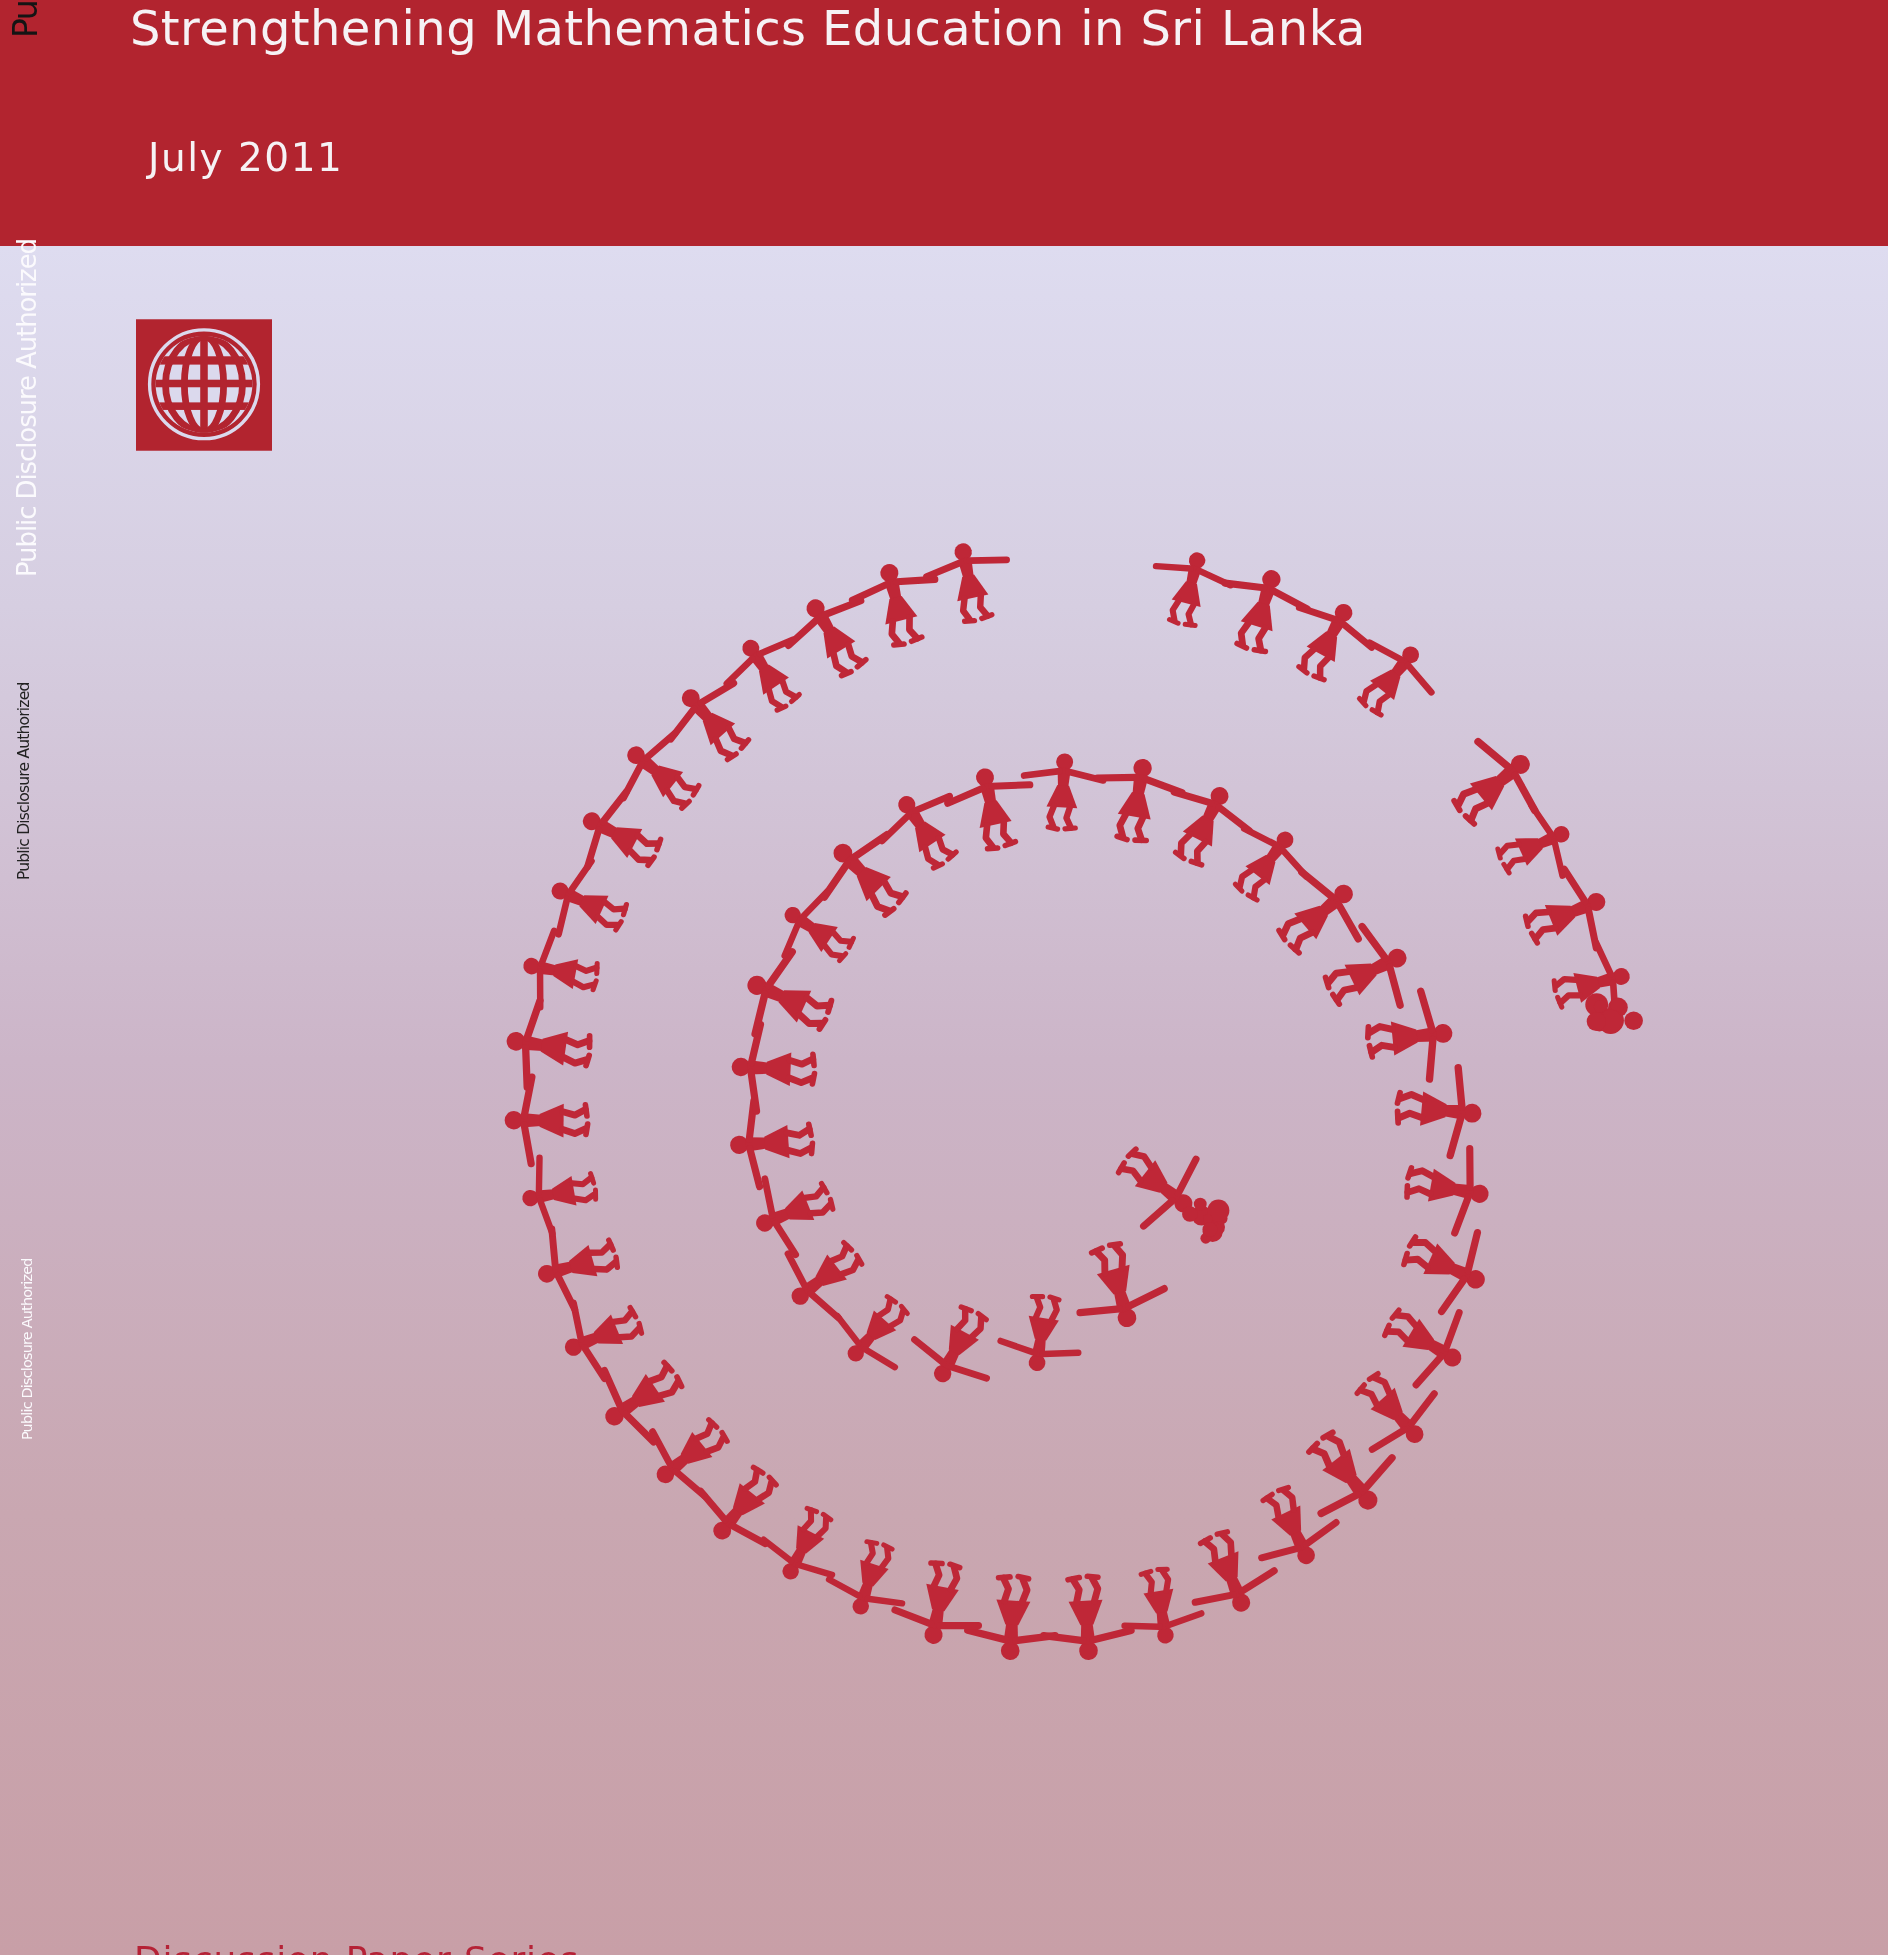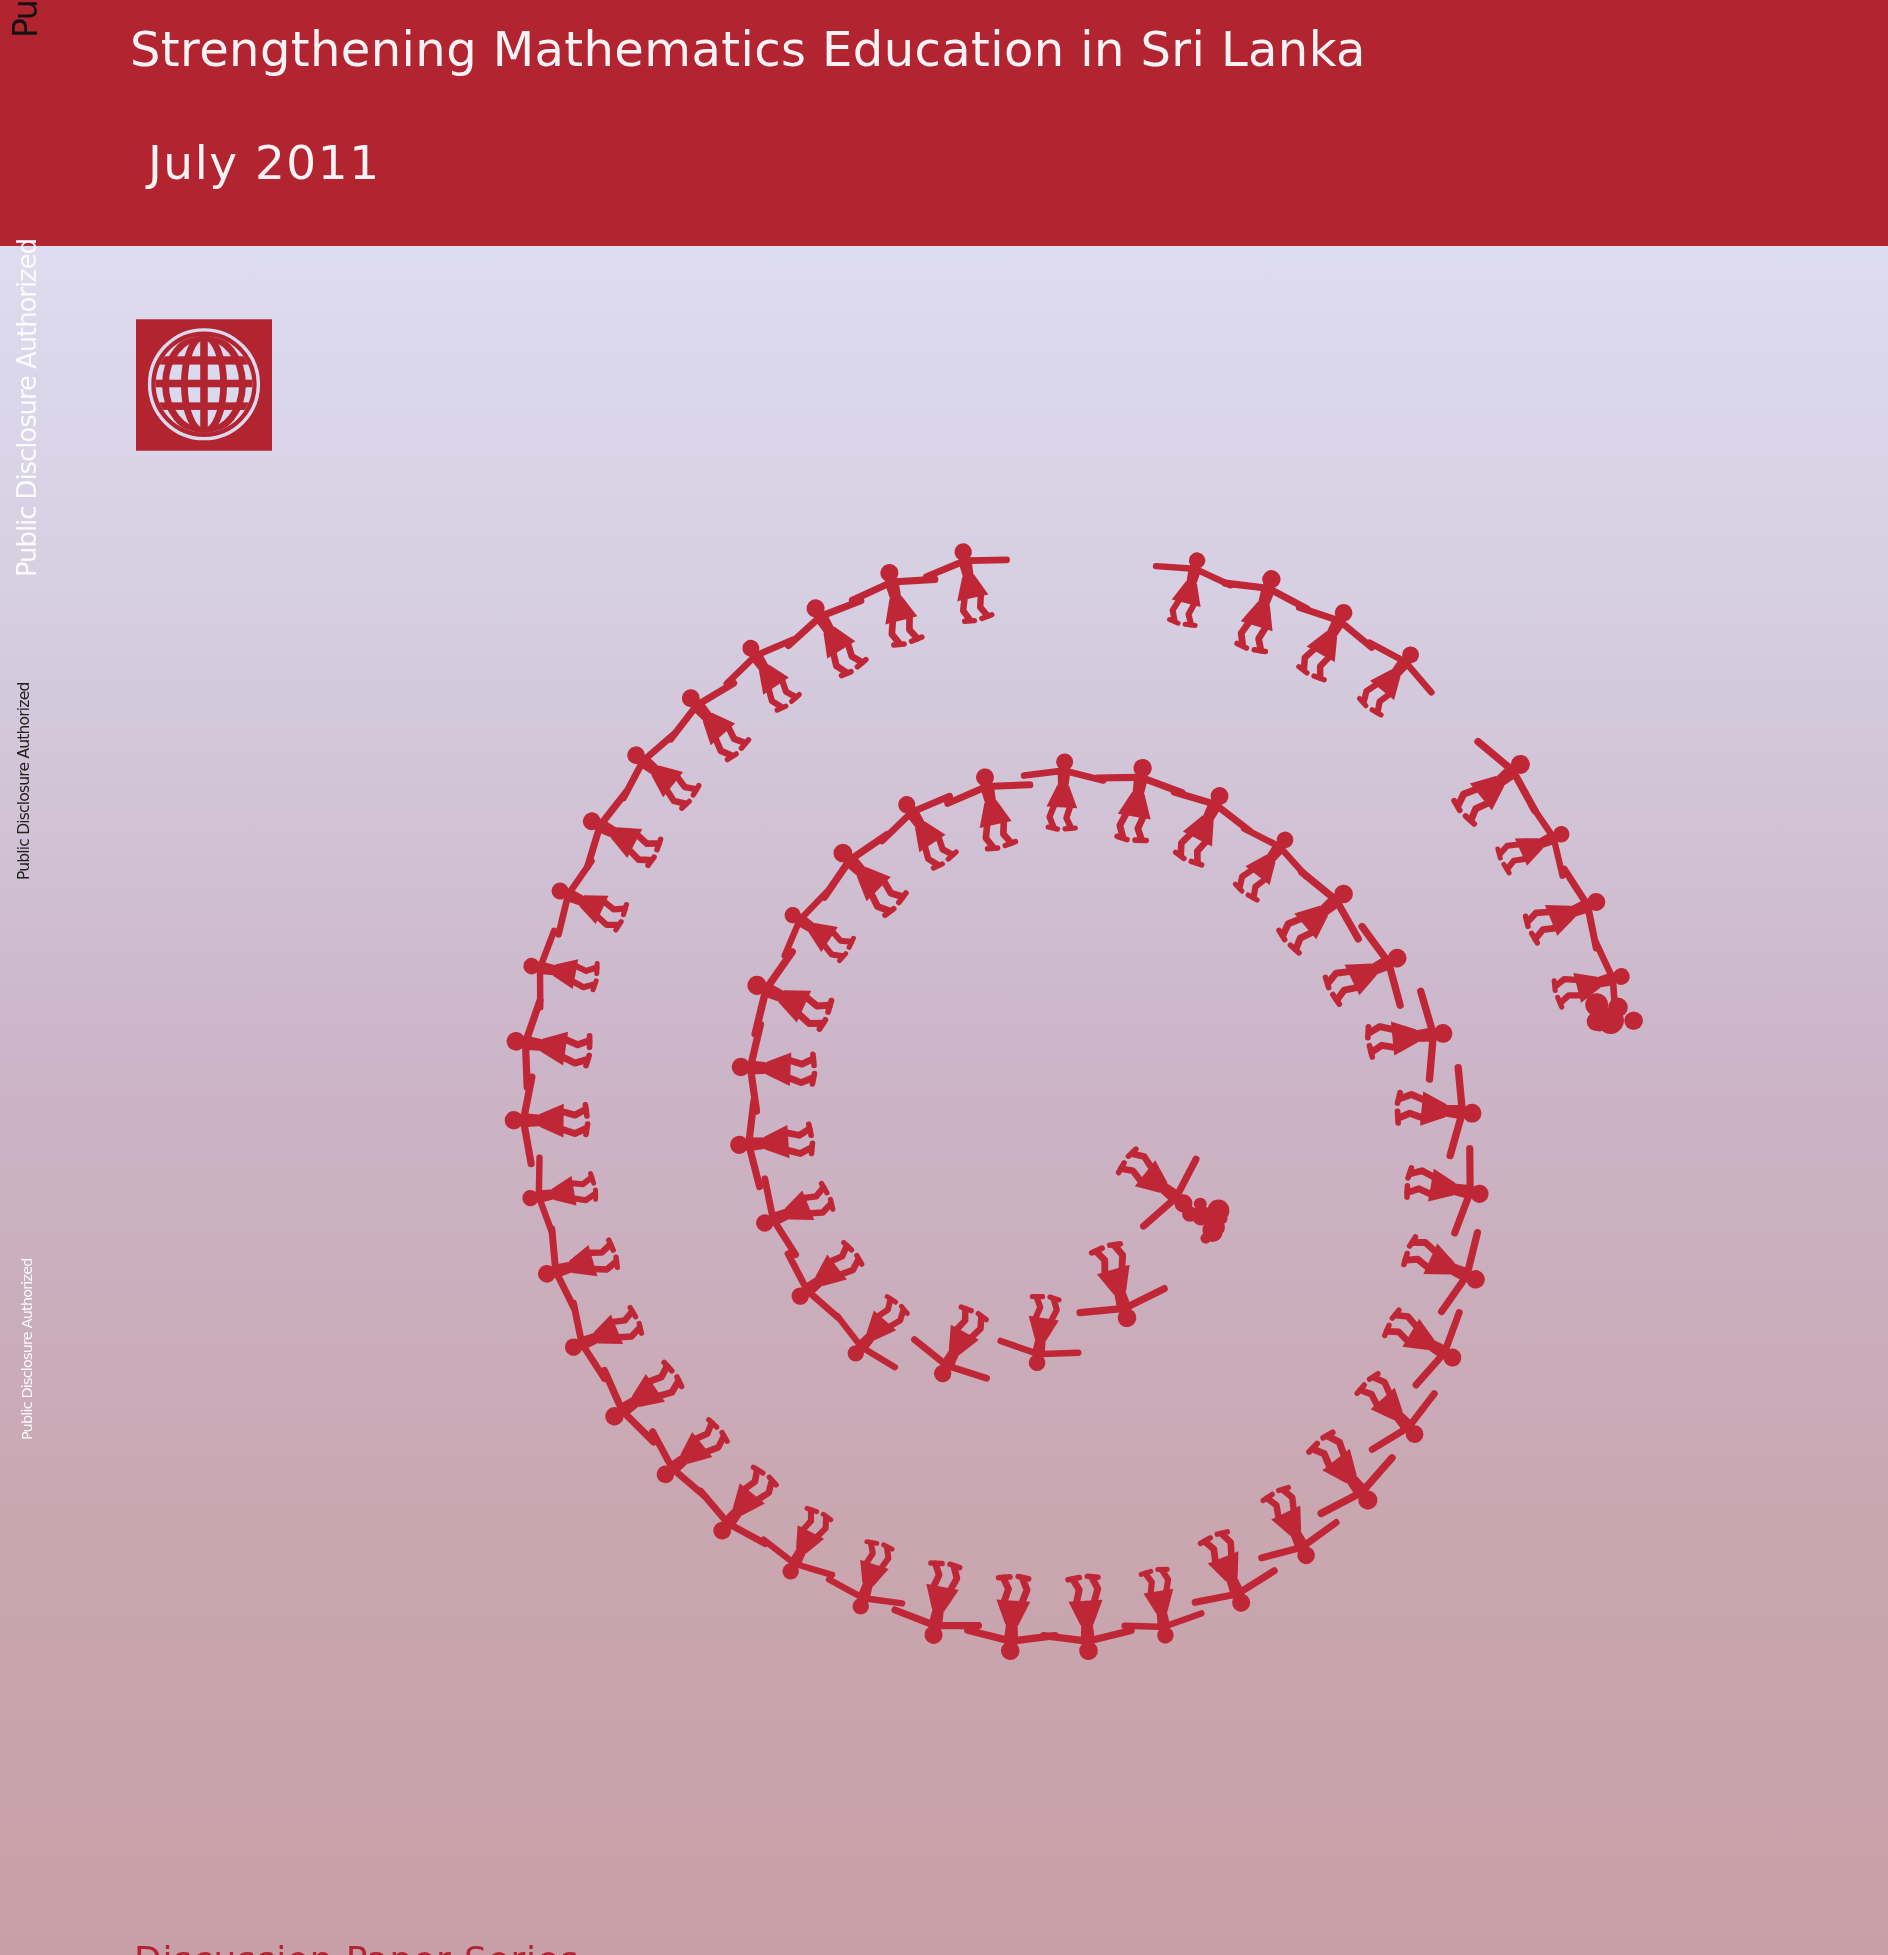--- a/index.html
+++ b/index.html
@@ -6,26 +6,26 @@
   body{font-family:"DejaVu Sans","Liberation Sans",sans-serif;}
   .page{
     position:relative;width:1889px;height:1955px;overflow:hidden;
     background:linear-gradient(180deg,
       var(--bg-top) 0%, var(--bg-top) 12.6%,
       #d6cee1 31%, var(--bg-mid) 54.2%,
       #c9a7b1 77.4%, var(--bg-bottom) 100%);
   }
   .banner{position:absolute;left:0;top:0;width:1889px;height:246px;background:var(--banner);}
   .title{
-    position:absolute;left:130px;top:21px;
+    position:absolute;left:130px;top:0;
     font-size:48px;letter-spacing:0.4px;color:var(--title-col);white-space:nowrap;
   }
   .date{
     position:absolute;left:148px;top:135px;
-    font-size:47px;letter-spacing:1.5px;color:var(--title-col);white-space:nowrap;
+    font-size:39px;letter-spacing:1.5px;color:var(--title-col);white-space:nowrap;
   }
   .stamp{
     position:absolute;transform:rotate(-90deg);transform-origin:0 0;
     white-space:nowrap;line-height:1;
   }
   .stamp.s1{left:9px;top:38px;font-size:33px;letter-spacing:-1.5px;}
   .stamp.s2{left:13.6px;top:577px;font-size:26px;letter-spacing:-1.1px;}
   .stamp.s3{left:17.4px;top:880px;font-size:15.5px;letter-spacing:-0.8px;}
   .stamp.s4{left:19.7px;top:1440px;font-size:14.4px;letter-spacing:-0.8px;}
   .logo{position:absolute;left:136px;top:319px;width:136px;height:132px;}

